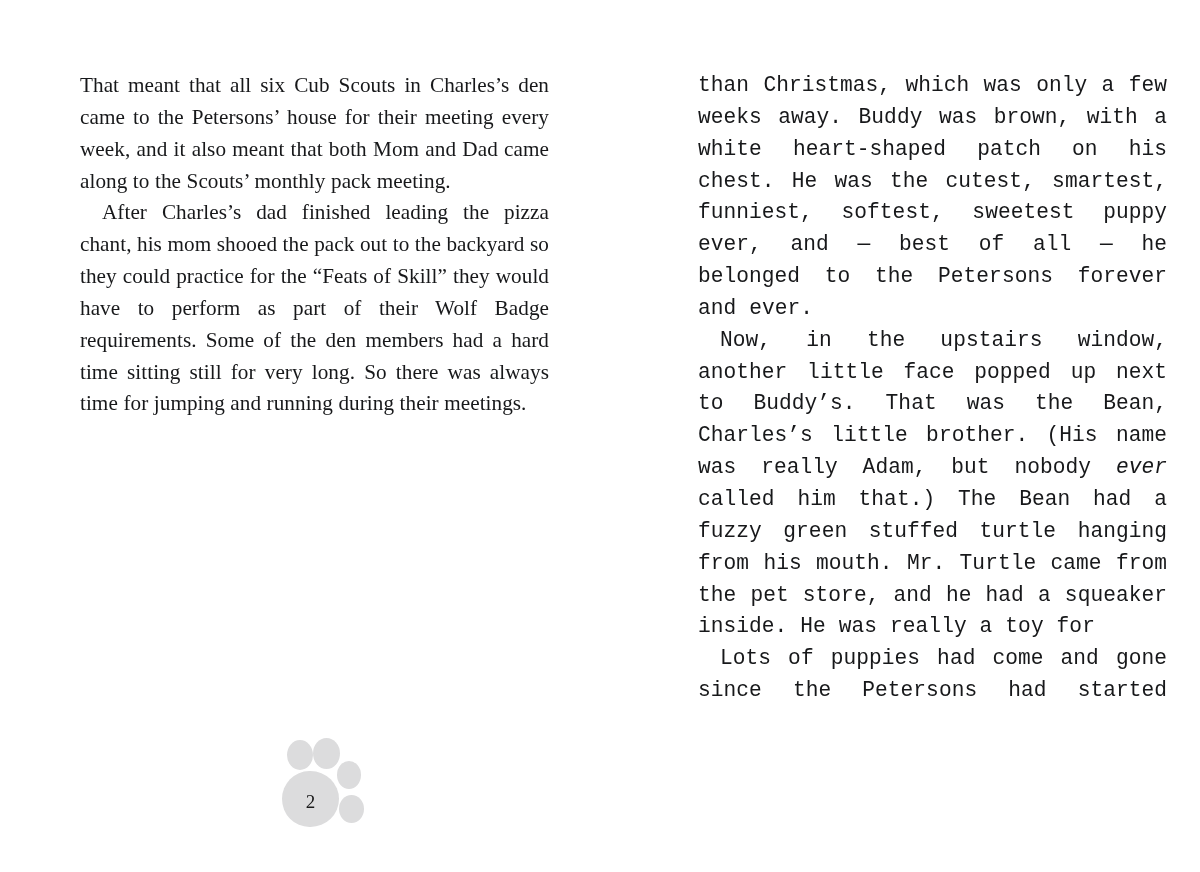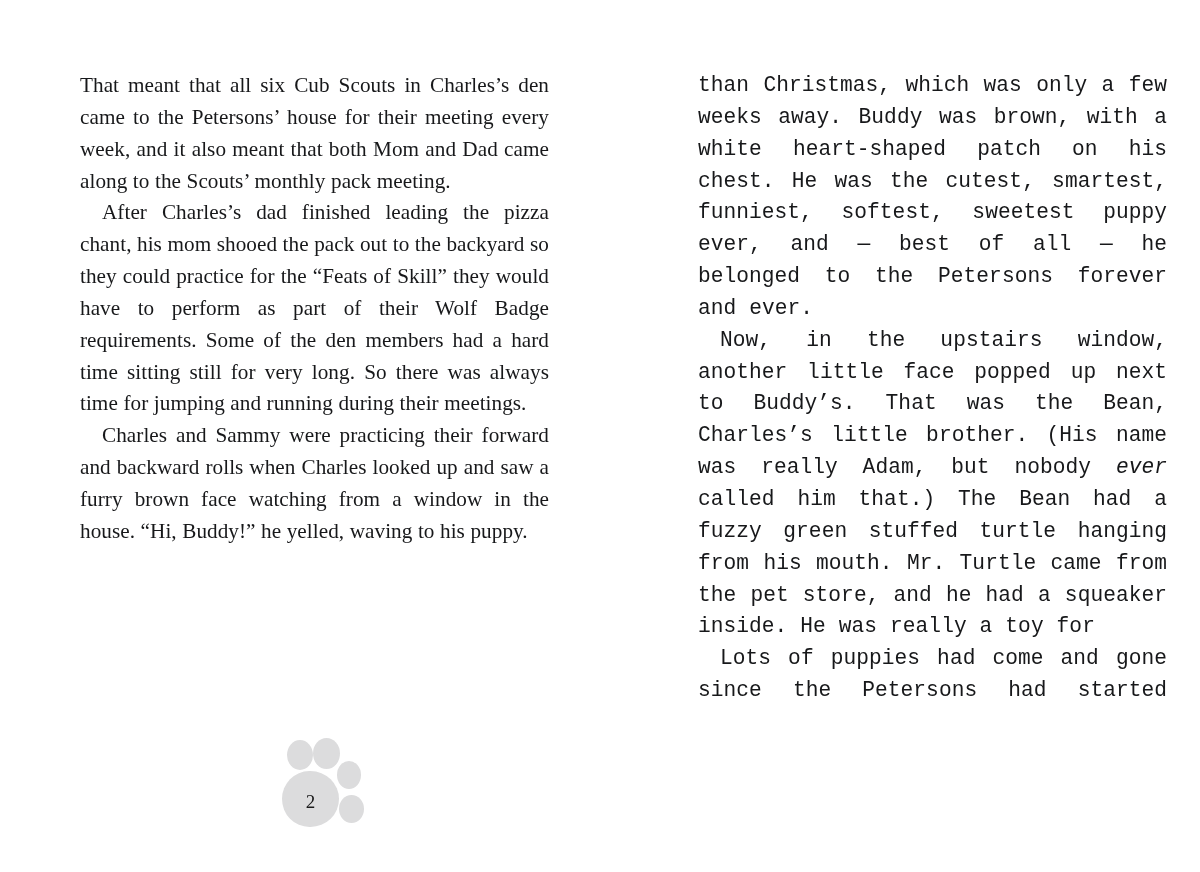--- a/index.html
+++ b/index.html
@@ -109,21 +109,20 @@
 </style>
 </head>
 <body>
 
 <div class="spread">
 
   <div class="page page-left">
     <div class="text-column">
       <p class="para">That meant that all six Cub Scouts in Charles’s den came to the Petersons’ house for their meeting every week, and it also meant that both Mom and Dad came along to the Scouts’ monthly pack meeting.</p>
       <p class="para indent">After Charles’s dad finished leading the pizza chant, his mom shooed the pack out to the backyard so they could practice for the “Feats of Skill” they would have to perform as part of their Wolf Badge requirements. Some of the den members had a hard time sitting still for very long. So there was always time for jumping and running during their meetings.</p>
-      <p class="para indent">Charles and Sammy were practicing their forward and backward rolls when Charles looked up and saw a furry brown face watching from a window in the house. “Hi, Buddy!” he yelled, waving to his puppy.</p>
     </div>
 
     <div class="page-marker left-paw">
       <div class="paw">
         <span class="pad toe-a"></span>
         <span class="pad toe-b"></span>
         <span class="pad toe-c"></span>
         <span class="pad toe-d"></span>
         <span class="pad pad-main"></span>
         <span class="page-number">2</span>

